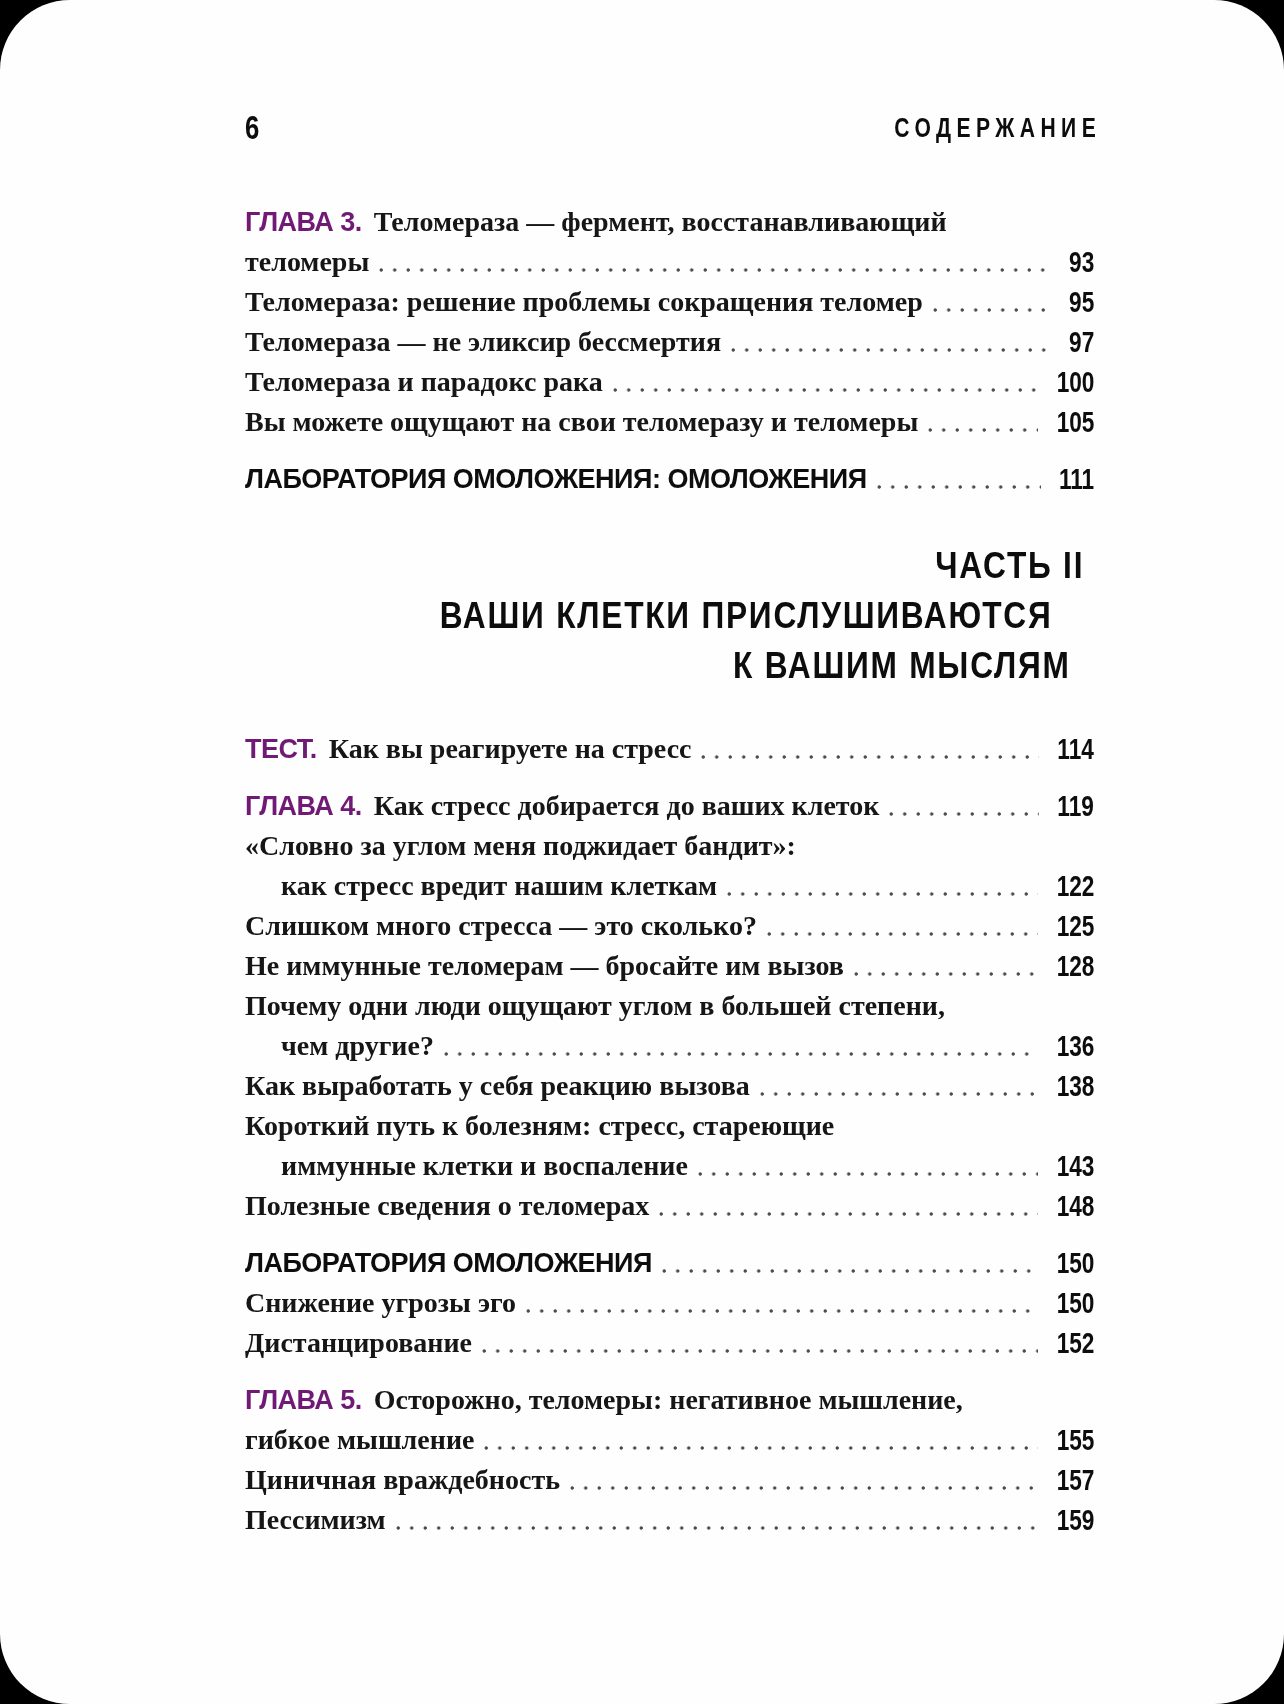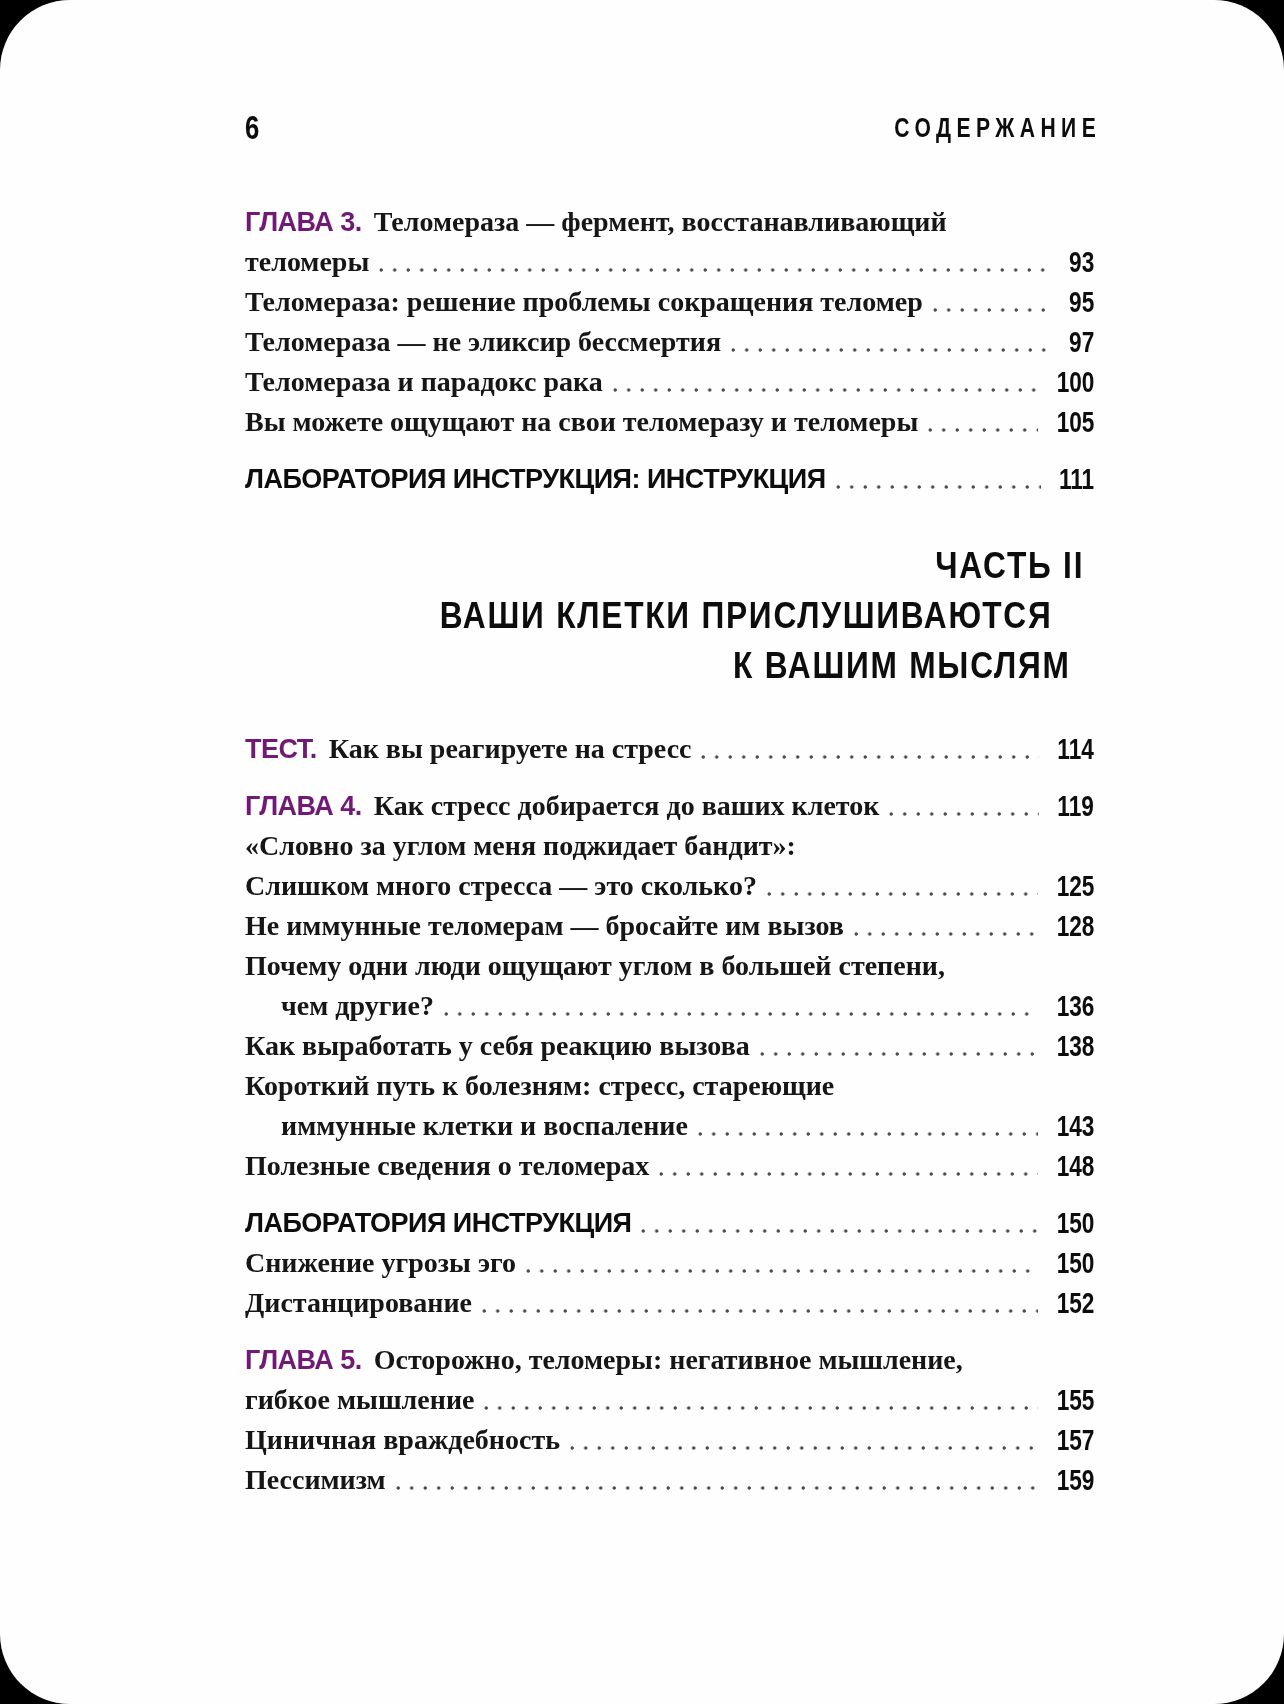--- a/index.html
+++ b/index.html
@@ -83,21 +83,21 @@
           <span class="t">Теломераза и парадокс рака</span>
           <div class="dots"></div>
           <span class="pg">100</span>
         </div>
         <div class="row entry">
           <span class="t">Вы можете ощущают на свои теломеразу и теломеры</span>
           <div class="dots"></div>
           <span class="pg">105</span>
         </div>
         <div class="row lab g">
-          <span class="t">ЛАБОРАТОРИЯ ИНСТРУКЦИЯ: ИНСТРУКЦИЯ</span>
+          <span class="t">ЛАБОРАТОРИЯ ОМОЛОЖЕНИЯ: ОМОЛОЖЕНИЯ</span>
           <div class="dots"></div>
           <span class="pg">111</span>
         </div>
         <div class="part">
           <div class="pl"><span>ЧАСТЬ II</span></div>
           <div class="pl"><span>ВАШИ КЛЕТКИ ПРИСЛУШИВАЮТСЯ</span></div>
           <div class="pl"><span>К ВАШИМ МЫСЛЯМ</span></div>
         </div>
         <div class="row chapter">
           <span class="lbl">ТЕСТ.</span>
@@ -106,20 +106,25 @@
           <span class="pg">114</span>
         </div>
         <div class="row chapter g">
           <span class="lbl">ГЛАВА 4.</span>
           <span class="t">Как стресс добирается до ваших клеток</span>
           <div class="dots"></div>
           <span class="pg">119</span>
         </div>
         <div class="row entry">
           <span class="t">«Словно за углом меня поджидает бандит»:</span>
+        </div>
+        <div class="row entry indent">
+          <span class="t">как стресс вредит нашим клеткам</span>
+          <div class="dots"></div>
+          <span class="pg">122</span>
         </div>
         <div class="row entry">
           <span class="t">Слишком много стресса — это сколько?</span>
           <div class="dots"></div>
           <span class="pg">125</span>
         </div>
         <div class="row entry">
           <span class="t">Не иммунные теломерам — бросайте им вызов</span>
           <div class="dots"></div>
           <span class="pg">128</span>
@@ -144,21 +149,21 @@
           <span class="t">иммунные клетки и воспаление</span>
           <div class="dots"></div>
           <span class="pg">143</span>
         </div>
         <div class="row entry">
           <span class="t">Полезные сведения о теломерах</span>
           <div class="dots"></div>
           <span class="pg">148</span>
         </div>
         <div class="row lab g">
-          <span class="t">ЛАБОРАТОРИЯ ИНСТРУКЦИЯ</span>
+          <span class="t">ЛАБОРАТОРИЯ ОМОЛОЖЕНИЯ</span>
           <div class="dots"></div>
           <span class="pg">150</span>
         </div>
         <div class="row entry">
           <span class="t">Снижение угрозы эго</span>
           <div class="dots"></div>
           <span class="pg">150</span>
         </div>
         <div class="row entry">
           <span class="t">Дистанцирование</span>

